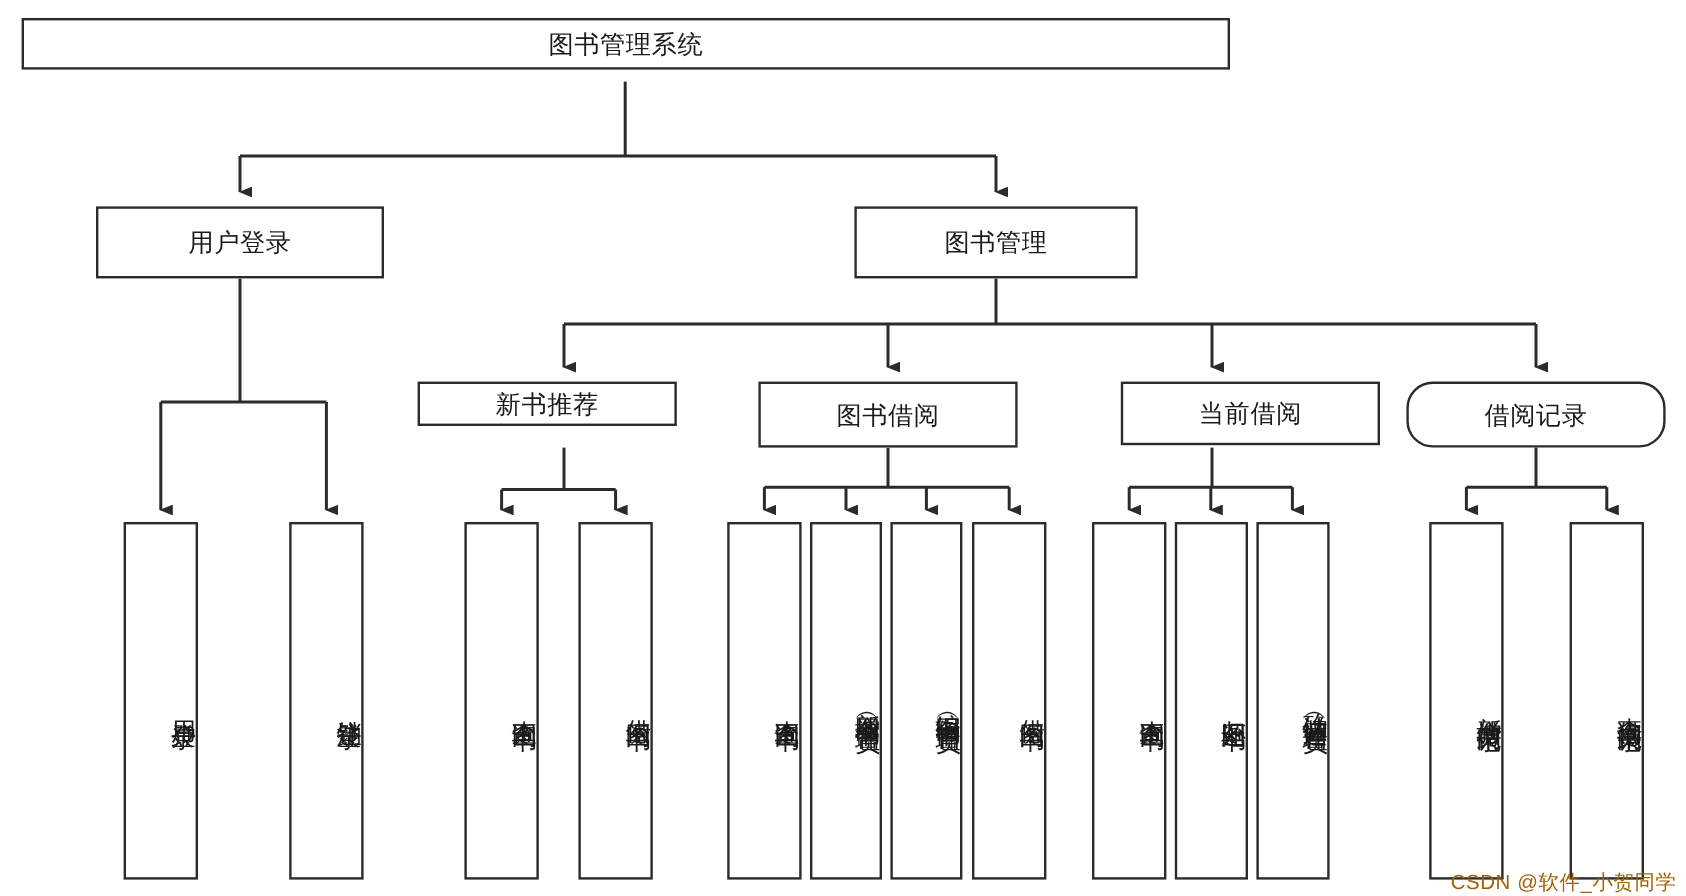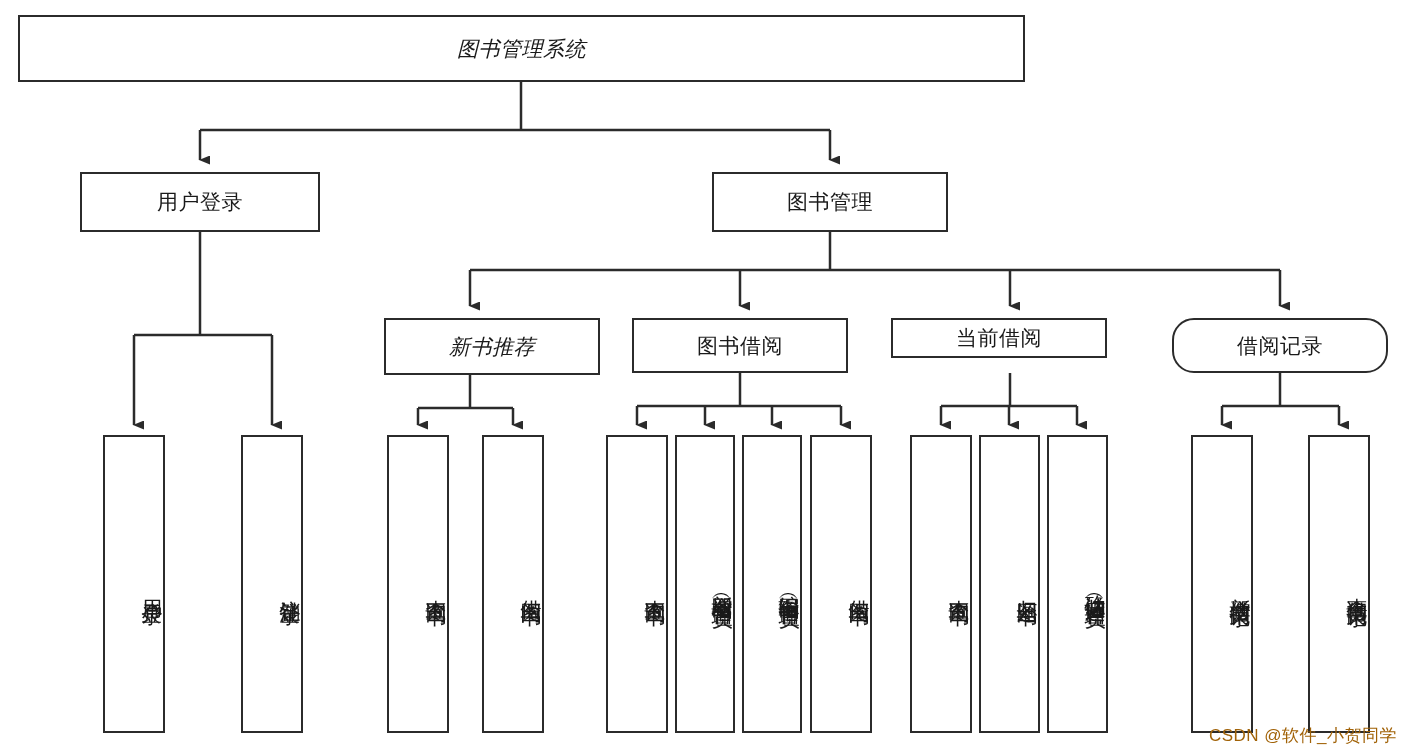--- a/index.html
+++ b/index.html
@@ -121,38 +121,38 @@
       <path d="M 1077 406 L 1077 425" marker-end="url(#arrowhead)"></path>
 
       <path d="M 1280 373 L 1280 406"></path>
       <path d="M 1222 406 L 1339 406"></path>
       <path d="M 1222 406 L 1222 425" marker-end="url(#arrowhead)"></path>
       <path d="M 1339 406 L 1339 425" marker-end="url(#arrowhead)"></path>
 
     </g>
   </svg>
 
-  <div class="node-box horizontal" style="left:18px; top:15px; width:1007px; height:67px;font-style:italic;">
+  <div class="node-box horizontal" style="left:18px; top:15px; width:1007px; height:43px;">
     <span class="node-label">图书管理系统</span>
   </div>
 
   <div class="node-box horizontal" style="left:80px; top:172px; width:240px; height:60px;">
     <span class="node-label">用户登录</span>
   </div>
   <div class="node-box horizontal" style="left:712px; top:172px; width:236px; height:60px;align-items:center;">
     <span class="node-label">图书管理</span>
   </div>
 
-  <div class="node-box horizontal" style="left:384px; top:318px; width:216px; height:57px;font-style:italic;">
+  <div class="node-box horizontal" style="left:348px; top:318px; width:216px; height:37px;">
     <span class="node-label">新书推荐</span>
   </div>
   <div class="node-box horizontal" style="left:632px; top:318px; width:216px; height:55px;">
     <span class="node-label">图书借阅</span>
   </div>
-  <div class="node-box horizontal" style="left:891px; top:318px; width:216px; height:40px;align-items:center;">
+  <div class="node-box horizontal" style="left:934px; top:318px; width:216px; height:53px;align-items:center;">
     <span class="node-label">当前借阅</span>
   </div>
   <div class="node-box horizontal" style="left:1172px; top:318px; width:216px; height:55px;border-radius:22px;">
     <span class="node-label">借阅记录</span>
   </div>
 
   <div class="node-box vertical" style="left:103px; top:435px; width:62px; height:298px;">
     <span class="node-label">用户登录</span>
   </div>
   <div class="node-box vertical" style="left:241px; top:435px; width:62px; height:298px;">

